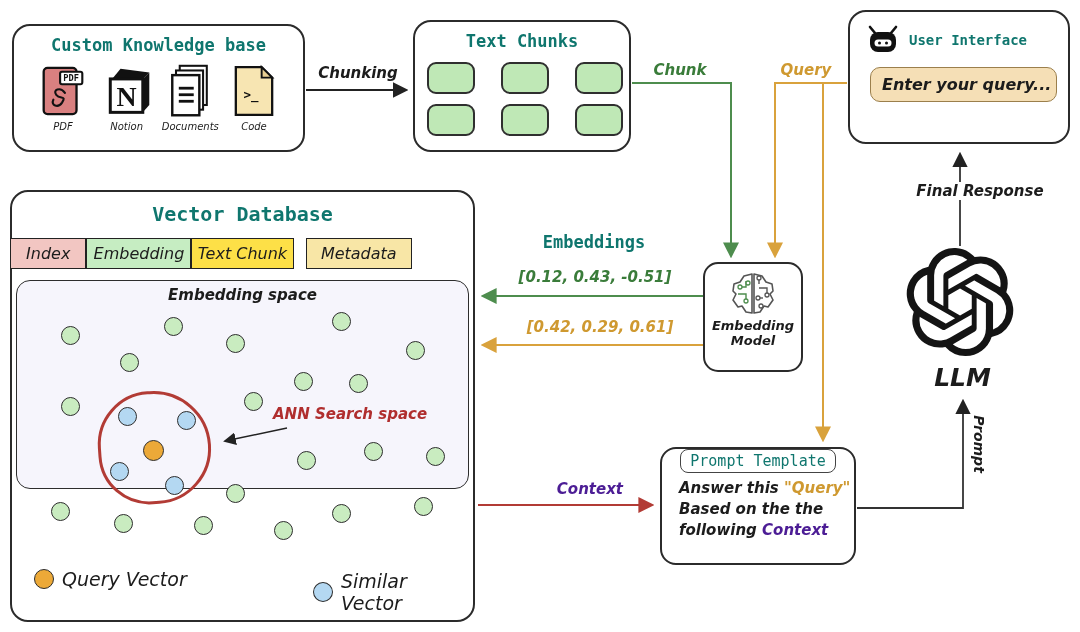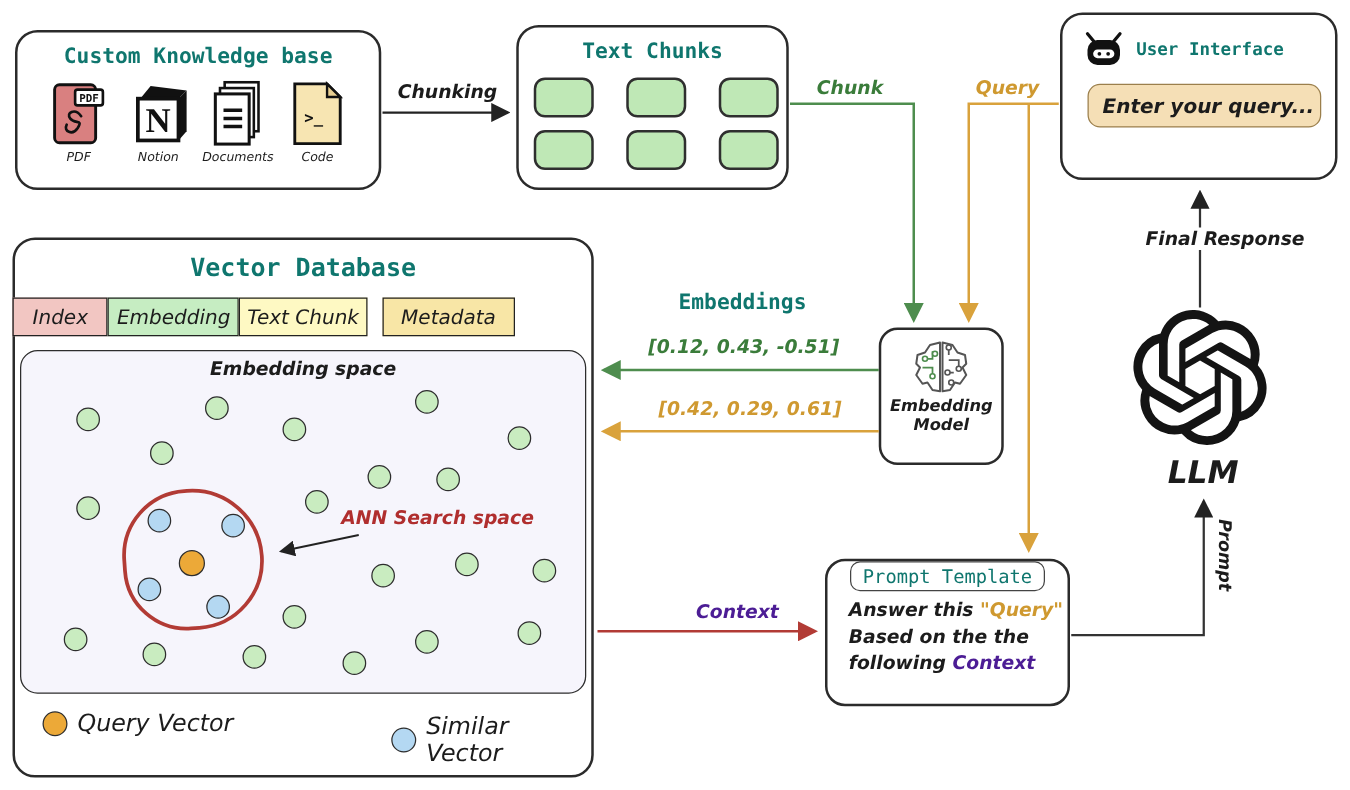--- a/index.html
+++ b/index.html
@@ -42,21 +42,21 @@
 
   
   .vdb-title { width: 100%; margin-top: 10px; font-size: 20px; text-align: center; }
   .db-cols { position: absolute; left: -2px; top: 46px; width: 402px; height: 31px; display: flex; }
   .db-col {
     border: 1.5px solid #222; border-left-width: 0.75px; border-right-width: 0.75px;
     display: flex; align-items: center; justify-content: center;
     font-size: 16px; height: 100%;
   }
   .emb-space {
-    position: absolute; left: 4px; top: 88px; width: 453px; height: 275px;
+    position: absolute; left: 4px; top: 88px; width: 453px; height: 209px;
     background: #f6f5fc; border: 1.7px solid #2d2d2d; border-radius: 14px;
   }
   .es-title { width: 100%; margin-top: 5px; font-size: 15px; font-weight: bold; text-align: center; }
   .dot { position: absolute; border-radius: 50%; border: 1.6px solid #2d2d2d; }
   .ann-circle {
     position: absolute; left: 81px; top: 110px; width: 113px; height: 113px;
     border: 3px solid #b23b35; border-radius: 48% 52% 50% 46%;
     transform: rotate(-4deg);
   }
   .ann-label { position: absolute; left: 256px; top: 124px; width: 170px; font-size: 15px; font-weight: bold; color: #b02e2e; }
@@ -203,21 +203,21 @@
       <div class="mono ui-title">User Interface</div>
     </div>
     <div class="hw ui-input" id="query-input" style="background: rgb(245, 223, 182);">Enter your query...</div>
   </div>
 
   <div class="node" style="left:10px; top:190px; width:465px; height:432px;">
     <div class="mono vdb-title">Vector Database</div>
     <div class="db-cols" id="db-cols">
         <div class="db-col hw" style="width: 19.6%; background: rgb(242, 198, 194);">Index</div>
         <div class="db-col hw" style="width: 26.9%; background: rgb(198, 237, 194);">Embedding</div>
-        <div class="db-col hw" style="width: 26.2%; background: #fef9c3; text-align: center;">Text Chunk</div>
+        <div class="db-col hw" style="width: 26.2%; background: #fde047; text-align: center;">Text Chunk</div>
         <div class="db-col hw" style="width: 27.3%; background: rgb(248, 230, 166); margin-left: 12px;">Metadata</div>
       </div>
 
     <div class="emb-space" id="emb-space">
       <div class="hw es-title">Embedding space</div>
       <div class="ann-circle"></div>
       <div class="hw ann-label">ANN Search space</div>
     <div class="dot" style="width: 19px; height: 19px; left: 43.5px; top: 44.5px; background: rgb(201, 236, 192);"></div>
         <div class="dot" style="width: 19px; height: 19px; left: 146.5px; top: 35.5px; background: rgb(201, 236, 192);"></div>
         <div class="dot" style="width: 19px; height: 19px; left: 208.5px; top: 52.5px; background: rgb(201, 236, 192);"></div>

